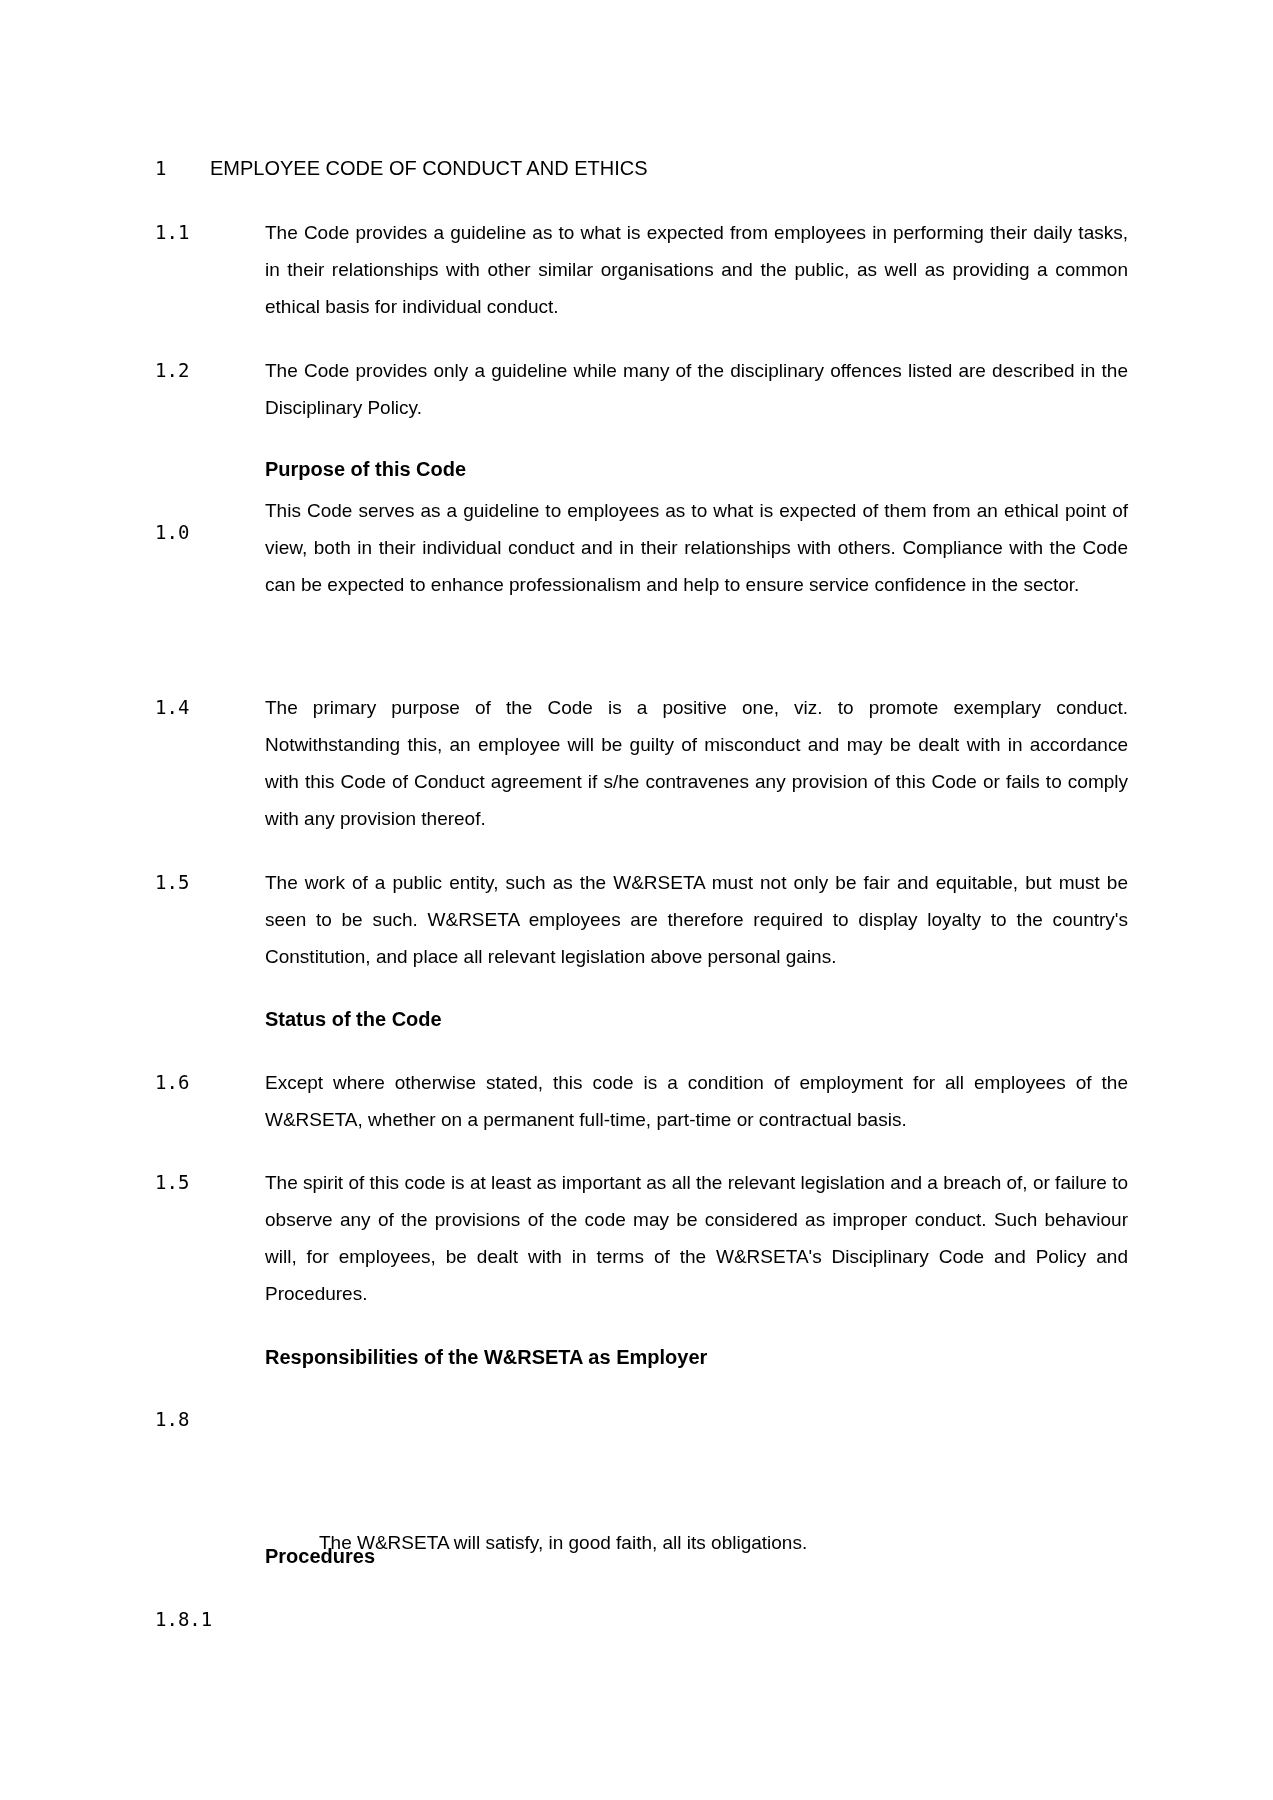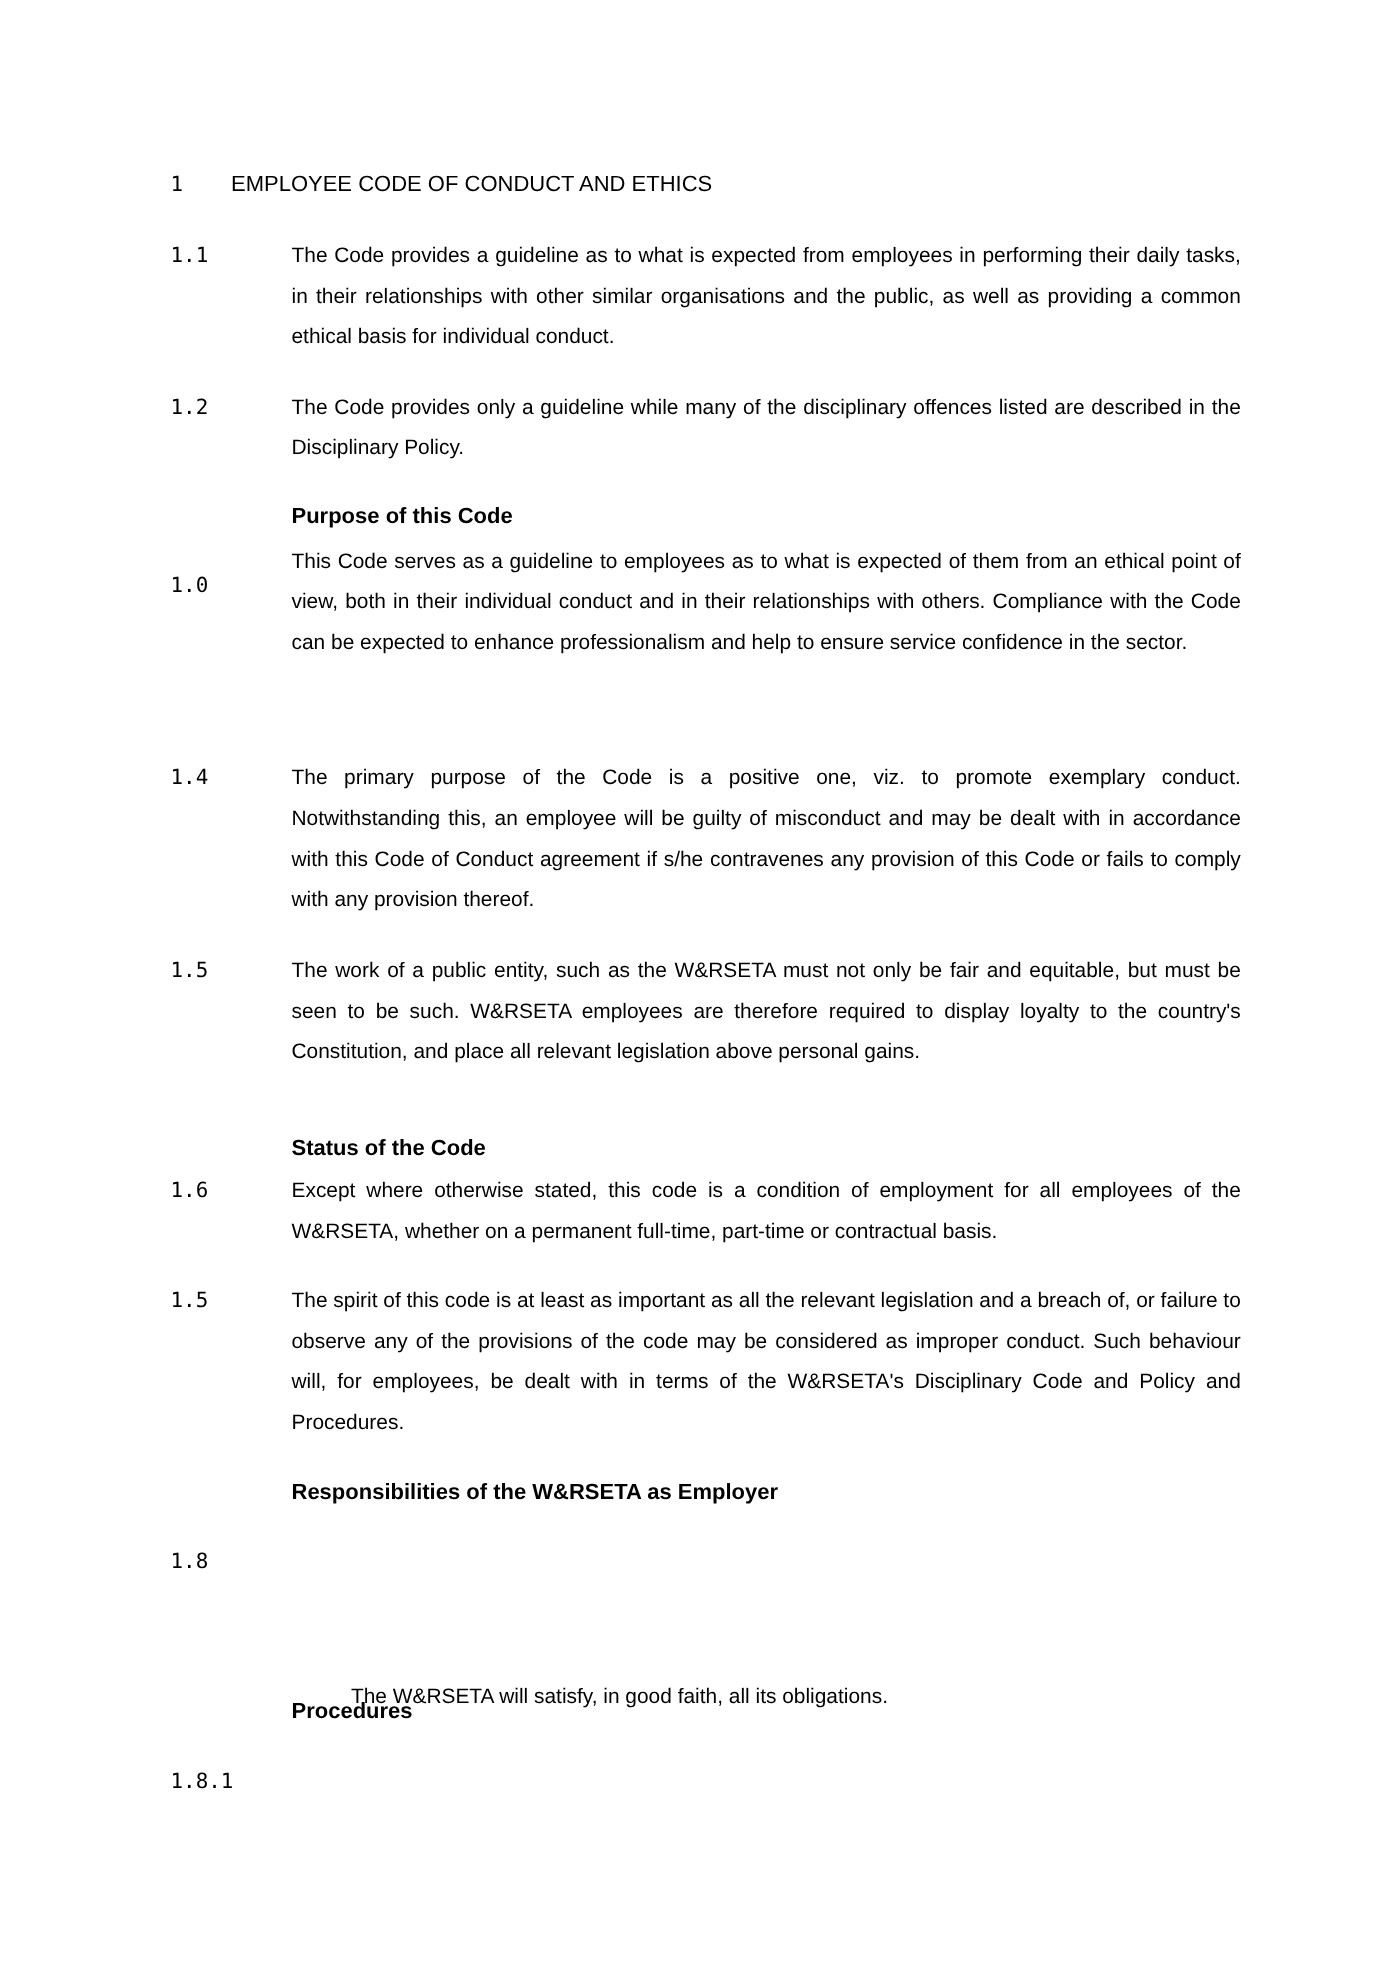--- a/index.html
+++ b/index.html
@@ -29,21 +29,21 @@
 
   <div class="num" style="top:514px">1.0</div>
   <div class="body-text" style="top:492px">This Code serves as a guideline to employees as to what is expected of them from an ethical point of view, both in their individual conduct and in their relationships with others. Compliance with the Code can be expected to enhance professionalism and help to ensure service confidence in the sector.</div>
 
   <div class="num" style="top:689px">1.4</div>
   <div class="body-text" style="top:689px">The primary purpose of the Code is a positive one, viz. to promote exemplary conduct. Notwithstanding this, an employee will be guilty of misconduct and may be dealt with in accordance with this Code of Conduct agreement if s/he contravenes any provision of this Code or fails to comply with any provision thereof.</div>
 
   <div class="num" style="top:864px">1.5</div>
   <div class="body-text" style="top:864px">The work of a public entity, such as the W&amp;RSETA must not only be fair and equitable, but must be seen to be such. W&amp;RSETA employees are therefore required to display loyalty to the country's Constitution, and place all relevant legislation above personal gains.</div>
 
-  <div class="heading" style="top:1026px">Status of the Code</div>
+  <div class="heading" style="top:1001px">Status of the Code</div>
 
   <div class="num" style="top:1064px">1.6</div>
   <div class="body-text" style="top:1064px">Except where otherwise stated, this code is a condition of employment for all employees of the W&amp;RSETA, whether on a permanent full-time, part-time or contractual basis.</div>
 
   <div class="num" style="top:1164px">1.5</div>
   <div class="body-text" style="top:1164px">The spirit of this code is at least as important as all the relevant legislation and a breach of, or failure to observe any of the provisions of the code may be considered as improper conduct. Such behaviour will, for employees, be dealt with in terms of the W&amp;RSETA's Disciplinary Code and Policy and Procedures.</div>
 
   <div class="heading" style="top:1339px">Responsibilities of the W&amp;RSETA as Employer</div>
 
   <div class="num" style="top:1401px">1.8</div>

